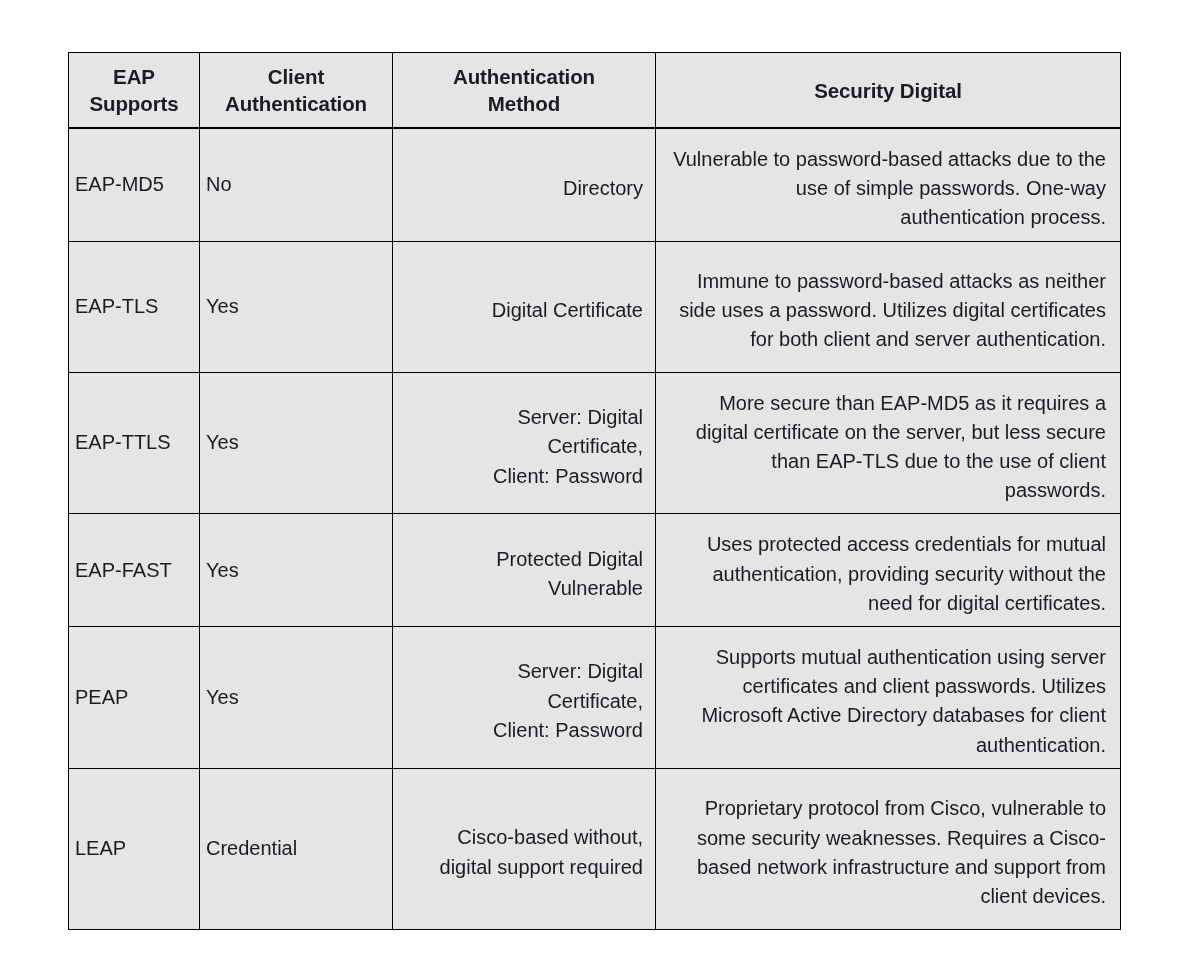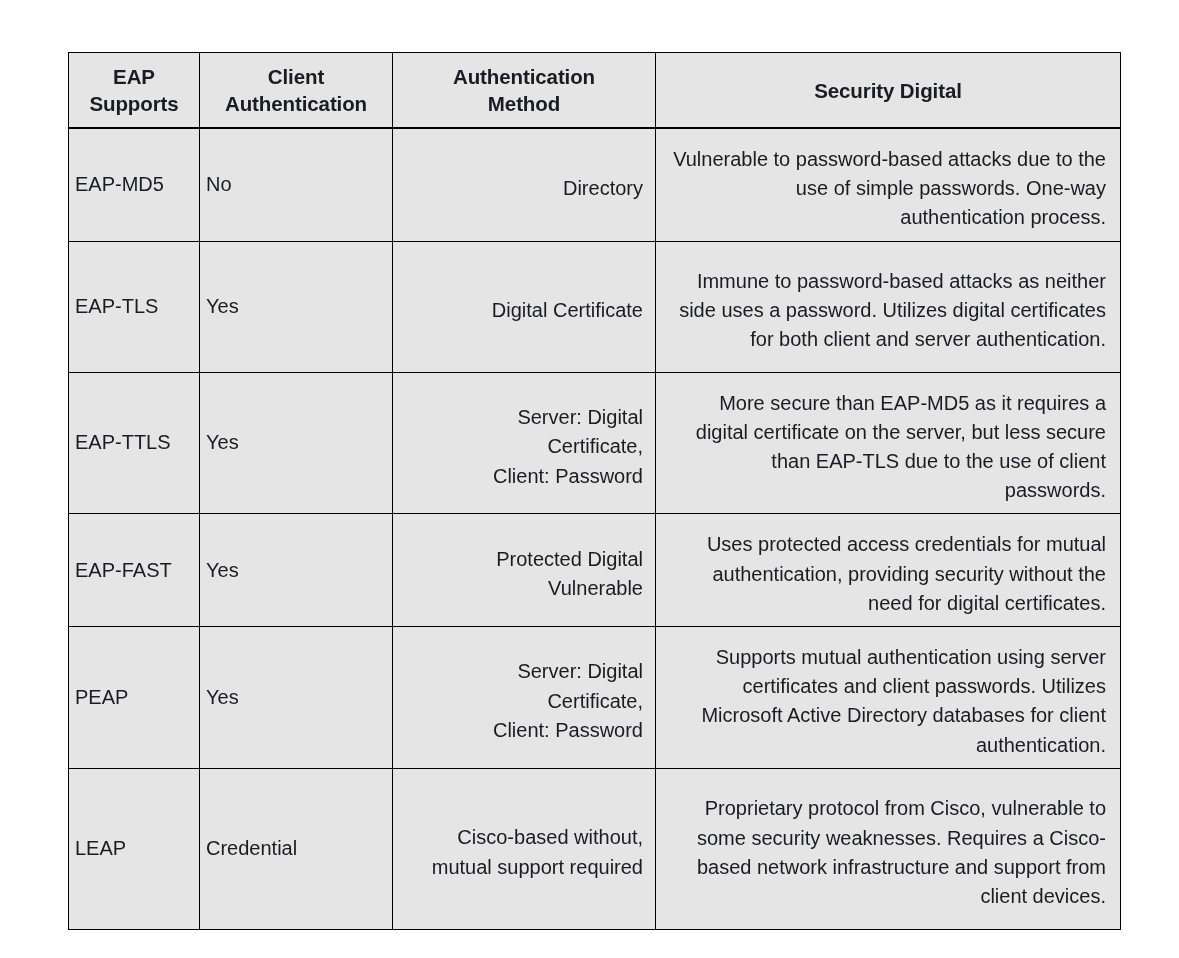--- a/index.html
+++ b/index.html
@@ -221,21 +221,21 @@
         <tr class="row-leap">
           <td>
             <div class="cell-center">LEAP</div>
           </td>
           <td>
             <div class="cell-center">Credential</div>
           </td>
           <td>
             <div class="cell-left">
               <span class="line">Cisco-based without,</span>
-              <span class="line">mutual support required</span>
+              <span class="line">digital support required</span>
             </div>
           </td>
           <td>
             <div class="cell-left desc">Proprietary protocol from Cisco, vulnerable to some security weaknesses. Requires a Cisco-based network infrastructure and support from client devices.</div>
           </td>
         </tr>
 
       </tbody>
     </table>
   </div>

